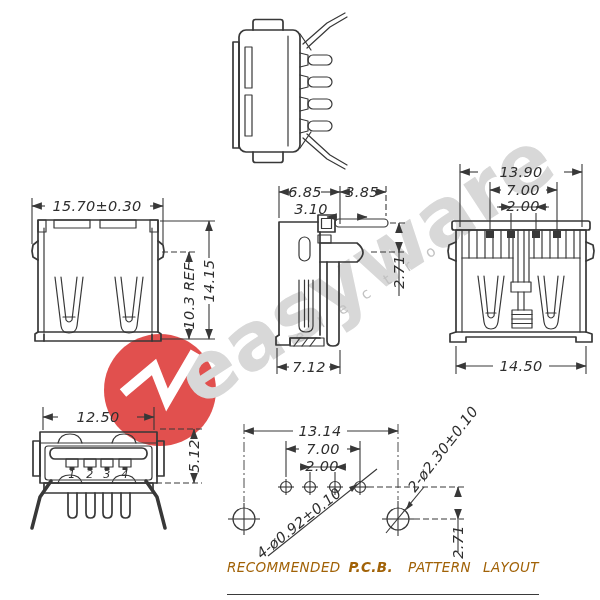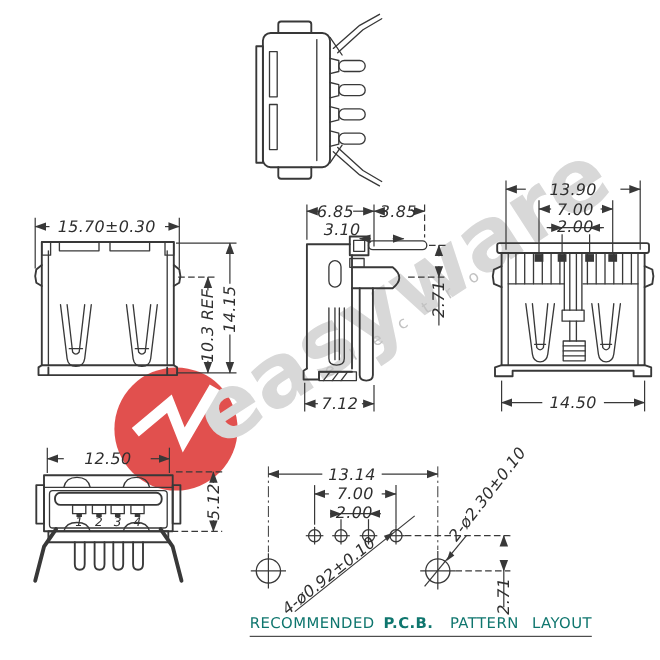--- a/index.html
+++ b/index.html
@@ -21,22 +21,22 @@
   .ol2{fill:none;stroke:#383838;stroke-width:1.2;stroke-linejoin:round;stroke-linecap:round;}
   .dl{fill:none;stroke:#383838;stroke-width:1.1;}
   .dsh{stroke-dasharray:6 3;}
   .cl{stroke-dasharray:10 3 2 3;stroke-width:0.9;}
   .fill{fill:#383838;stroke:none;}
   text.dim{font-family:"DejaVu Sans",sans-serif;font-style:italic;font-size:14.5px;fill:#2f2f2f;letter-spacing:.3px;}
   text.dim.sm{font-size:11px;}
   .swoosh{fill:none;stroke:#ffffff;stroke-width:10;stroke-linejoin:miter;stroke-linecap:butt;}
   
   .footer{position:absolute;left:227px;top:559px;z-index:3;display:inline-block;
-          border-bottom:1.5px solid #3a3a3a;padding-bottom:3px;white-space:nowrap;
-          font-size:13.5px;color:#0f766e;letter-spacing:.4px;}
+          border-bottom:1.5px solid #3a3a3a;padding-bottom:19px;white-space:nowrap;
+          font-style:italic;font-size:13.5px;color:#a16207;letter-spacing:.4px;}
   .footer .w1{margin-right:8px;}
   .footer .w2{font-weight:700;margin-right:15px;}
   .footer .w3{margin-right:12px;}
 </style>
 </head>
 <body>
 
 <div class="canvas">
 
   <div class="wm-logo"></div>

